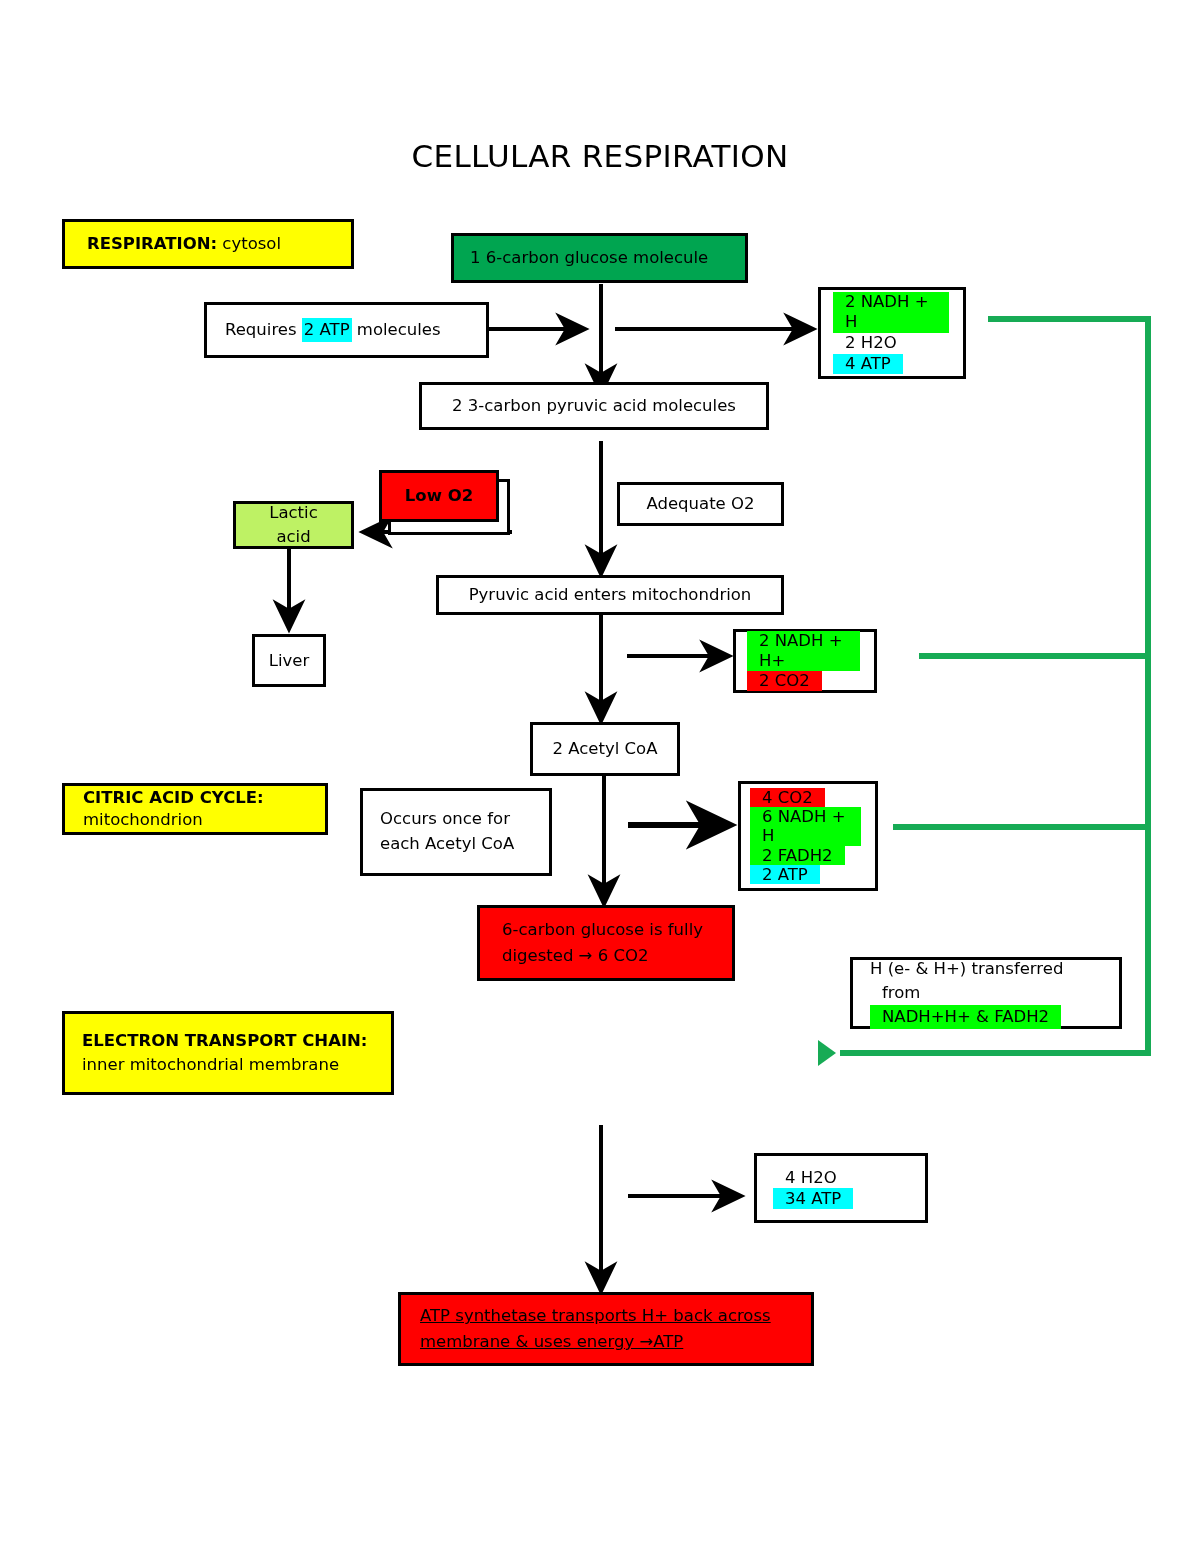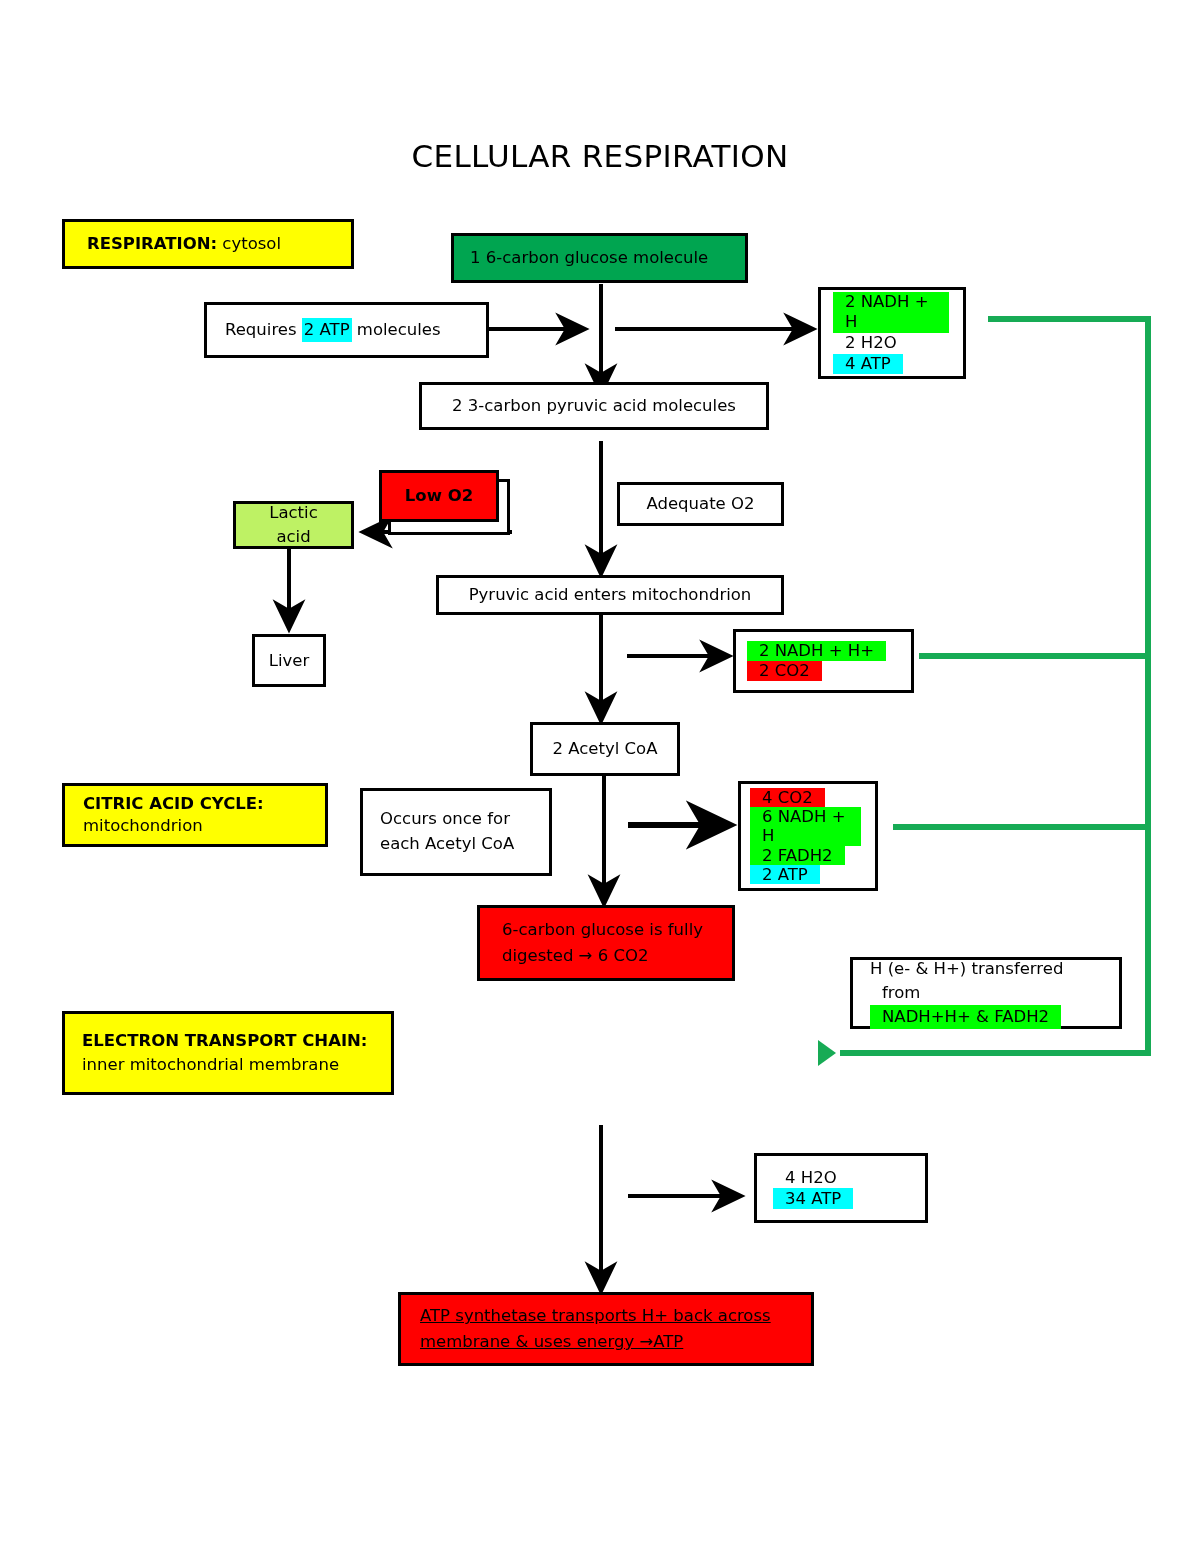--- a/index.html
+++ b/index.html
@@ -186,30 +186,30 @@
   </div>
 
   <div class="box center" style="left:252px; top:634px; width:74px; height:53px;">
     <span>Liver</span>
   </div>
 
   <div class="box center" style="left:436px; top:575px; width:348px; height:40px;">
     <span>Pyruvic acid enters mitochondrion</span>
   </div>
 
-  <div class="box left" style="left:733px; top:629px; width:181px; height:64px; padding-left:11px; line-height:1.22;">
+  <div class="box left" style="left:733px; top:629px; width:144px; height:64px; padding-left:11px; line-height:1.22;">
     <span class="stack-line"><span class="hl-green">2 NADH + H+</span></span>
     <span class="stack-line"><span class="hl-red">2 CO2</span></span>
   </div>
 
   <div class="box center" style="left:530px; top:722px; width:150px; height:54px;">
     <span>2 Acetyl CoA</span>
   </div>
 
-  <div class="box yellow left" style="left:62px; top:783px; width:266px; height:64px; padding-left:18px; line-height:1.35;">
+  <div class="box yellow left" style="left:62px; top:783px; width:266px; height:52px; padding-left:18px; line-height:1.35;">
     <span class="bold">CITRIC ACID CYCLE:</span>
     <span>mitochondrion</span>
   </div>
 
   <div class="box left" style="left:360px; top:788px; width:192px; height:88px; padding-left:17px; line-height:1.5;">
     <span>Occurs once for</span>
     <span>each Acetyl CoA</span>
   </div>
 
   <div class="box left" style="left:738px; top:781px; width:140px; height:110px; padding-left:9px; line-height:1.16;">

